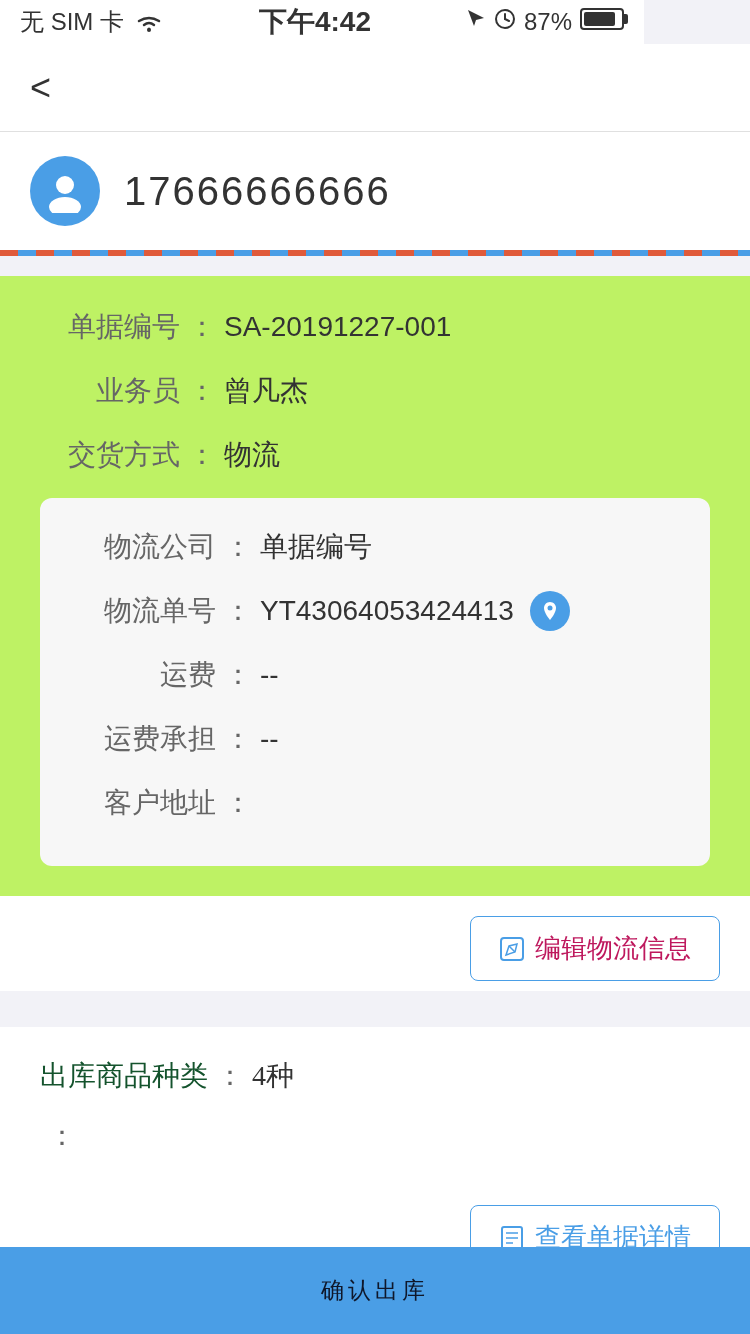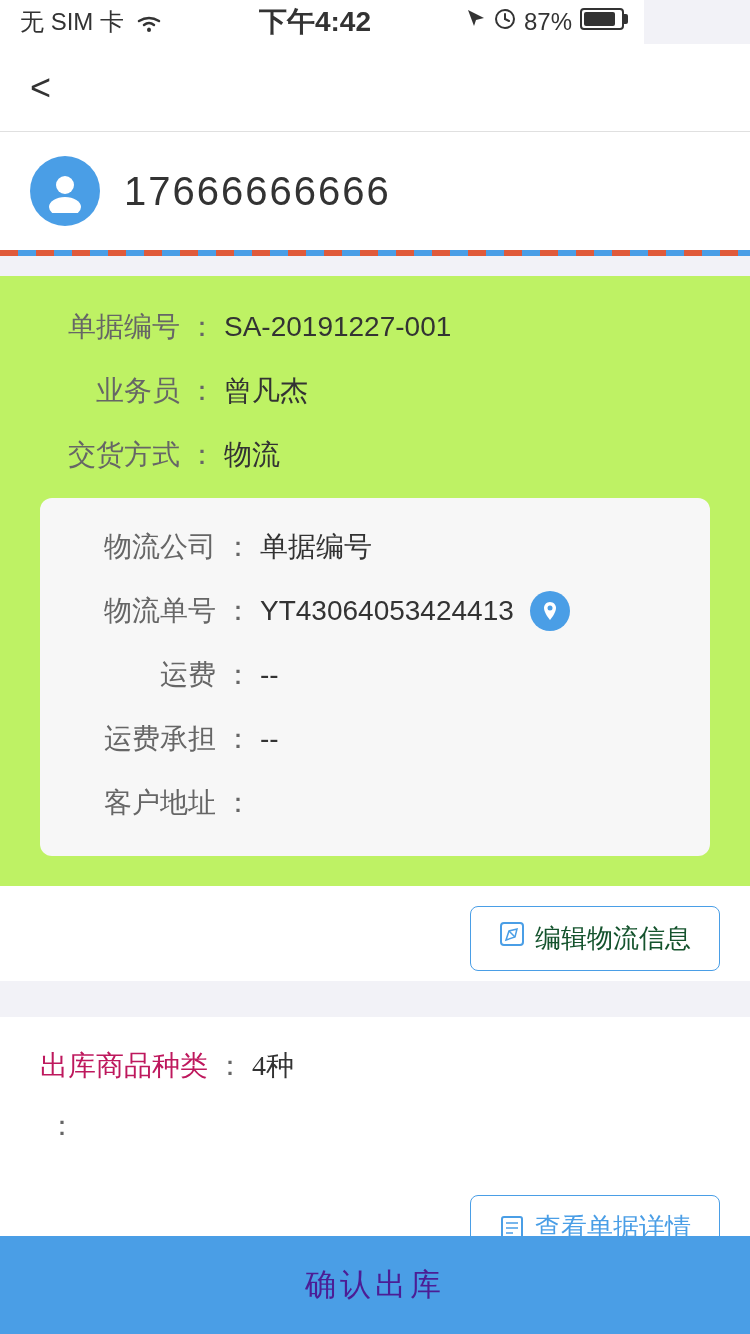--- a/index.html
+++ b/index.html
@@ -166,21 +166,21 @@
       border-radius: 12px;
       margin-top: 20px;
       padding: 28px 36px;
     }
     .logistics-row {
       display: flex;
       align-items: flex-start;
       margin-bottom: 22px;
       line-height: 1.5;
     }
-    .logistics-row:last-child { margin-bottom: 4px; }
+    .logistics-row:last-child { margin-bottom: 14px; }
     .logistics-label {
       color: #666;
       font-size: 28px;
       min-width: 140px;
       text-align: right;
       flex-shrink: 0;
     }
     .logistics-colon {
       margin: 0 8px;
       color: #666;
@@ -211,42 +211,43 @@
     .edit-btn-row {
       display: flex;
       justify-content: flex-end;
       padding: 20px 30px 10px;
       background: #fff;
     }
     .edit-btn {
       border: 1.5px solid #4a9ee6;
       border-radius: 8px;
       padding: 14px 28px;
-      color: #14532d;
+      color: #be185d;
       font-size: 26px;
       display: flex;
+      align-items: center;
       gap: 10px;
       background: #fff;
       cursor: pointer;
     }
 
     
     .goods-section {
       background: #fff;
       margin-top: 20px;
       padding: 30px 40px;
     }
     .goods-row {
       display: flex;
       align-items: center;
       margin-bottom: 22px;
     }
     .goods-row:last-child { margin-bottom: 0; }
     .goods-label {
-      color: #be185d;
+      color: #14532d;
       font-size: 28px;
       min-width: 160px;
       text-align: right;
       flex-shrink: 0;
     }
     .goods-colon {
       margin: 0 8px;
       color: #666;
       flex-shrink: 0;
     }
@@ -280,22 +281,22 @@
     .confirm-btn-wrapper {
       position: fixed;
       bottom: 0;
       left: 0;
       width: 750px;
       background: #4a9ee6;
       padding: 28px 0;
       text-align: center;
     }
     .confirm-btn {
-      color: #4c1d95;
-      font-size: 31px;
+      color: #0f172a;
+      font-size: 23px;
       font-weight: 500;
       letter-spacing: 4px;
     }
     .section-divider {
       height: 16px;
       background: #f2f2f7;
     }
   </style>
 </head>
 <body>

